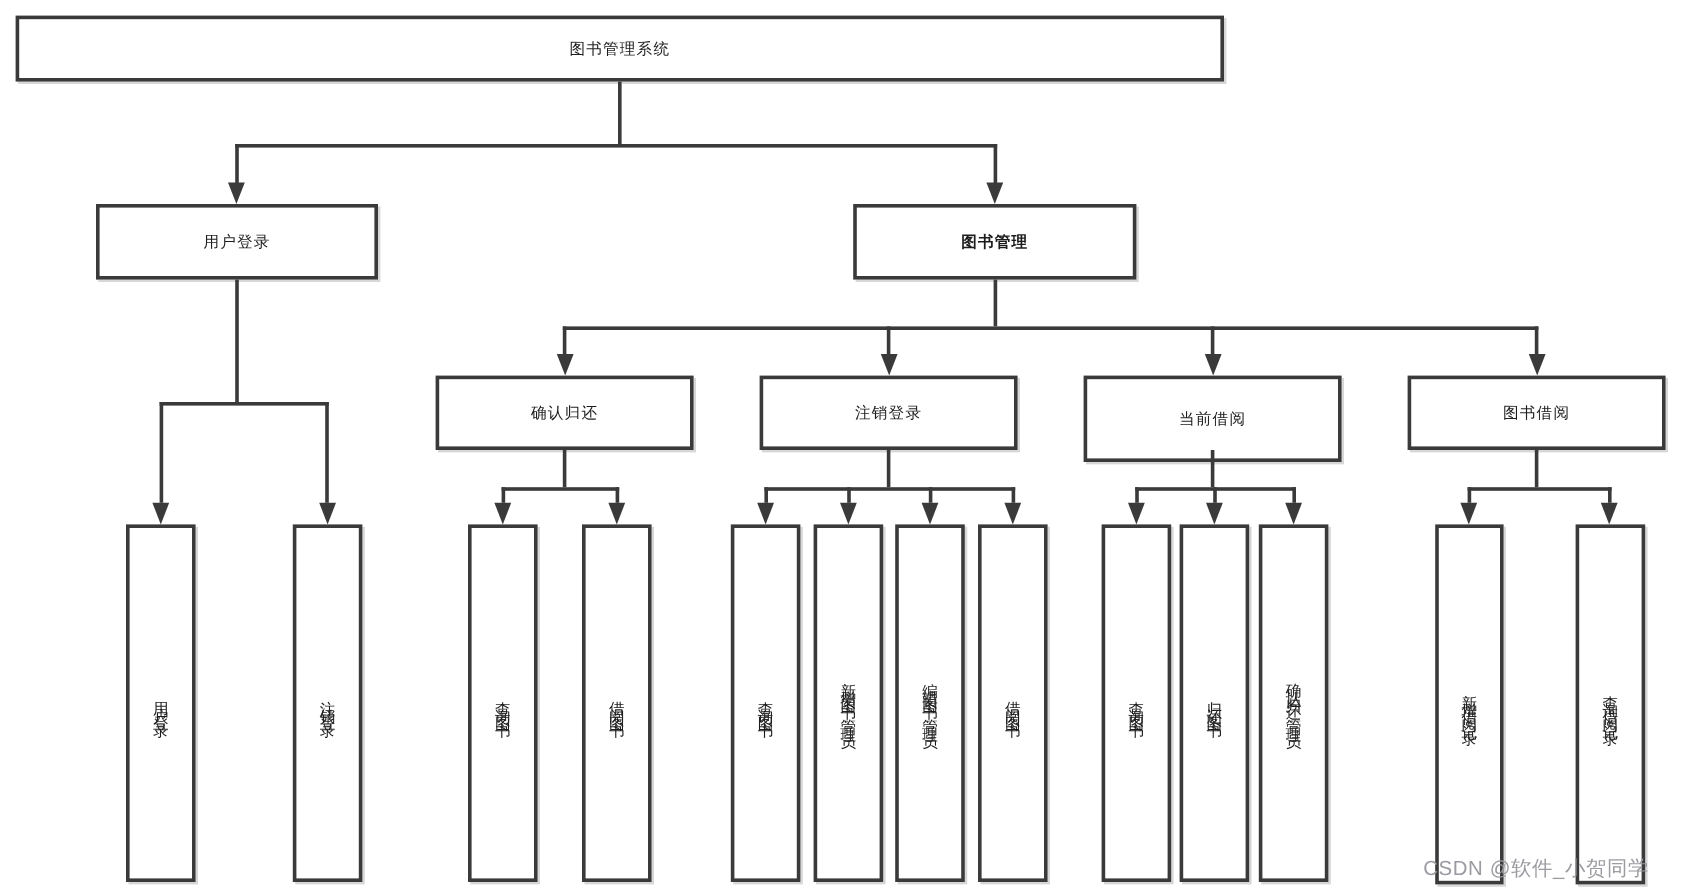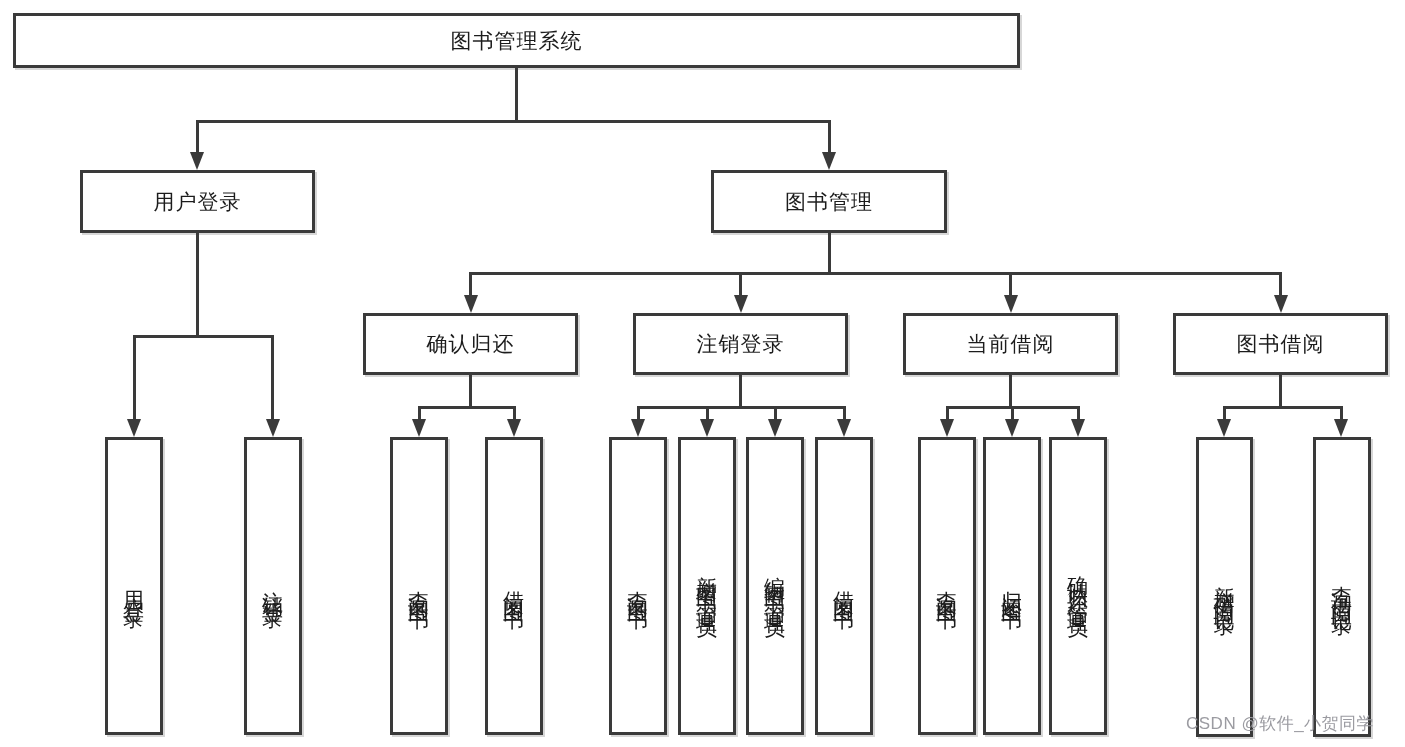--- a/index.html
+++ b/index.html
@@ -10,21 +10,21 @@
     font-family:"Liberation Sans","DejaVu Sans",sans-serif;
     overflow:hidden;
   }
   .box{
     position:absolute;
     background:#ffffff;
     border:3px solid #3a3a3a;
     box-sizing:border-box;
     display:flex;align-items:center;justify-content:center;
     color:#1c1c1c;
-    font-size:21px;
+    font-size:13px;
     letter-spacing:1px;
     box-shadow:2px 2px 0 rgba(140,140,140,0.35);
   }
   .leaf .vtext{
     writing-mode:vertical-rl;
     text-orientation:mixed;
     letter-spacing:6px;
     line-height:1;
     white-space:nowrap;
   }
@@ -60,21 +60,21 @@
   <div class="vline" style="left:515px;top:68px;height:53px;"></div>
   <div class="hline" style="left:196px;top:120px;width:635px;"></div>
   <div class="vline" style="left:196px;top:120px;height:33px;"></div>
   <div class="arrow" style="left:190px;top:152px;"></div>
   <div class="vline" style="left:828px;top:120px;height:33px;"></div>
   <div class="arrow" style="left:822px;top:152px;"></div>
 
   <div class="box" style="left:80px;top:170px;width:235px;height:63px;">
     <span>用户登录</span>
   </div>
-  <div class="box" style="left:711px;top:170px;width:236px;height:63px;">
+  <div class="box" style="left:711px;top:170px;width:236px;height:63px;font-weight:bold;">
     <span>图书管理</span>
   </div>
 
   <div class="vline" style="left:196px;top:233px;height:102px;"></div>
   <div class="hline" style="left:133px;top:335px;width:141px;"></div>
   <div class="vline" style="left:133px;top:335px;height:84px;"></div>
   <div class="arrow" style="left:127px;top:419px;"></div>
   <div class="vline" style="left:271px;top:335px;height:84px;"></div>
   <div class="arrow" style="left:266px;top:419px;"></div>
 
@@ -88,21 +88,21 @@
   <div class="arrow" style="left:1004px;top:295px;"></div>
   <div class="vline" style="left:1279px;top:272px;height:23px;"></div>
   <div class="arrow" style="left:1274px;top:295px;"></div>
 
   <div class="box" style="left:363px;top:313px;width:215px;height:62px;">
     <span>确认归还</span>
   </div>
   <div class="box" style="left:633px;top:313px;width:215px;height:62px;">
     <span>注销登录</span>
   </div>
-  <div class="box" style="left:903px;top:313px;width:215px;height:62px;text-align:center;">
+  <div class="box" style="left:903px;top:313px;width:215px;height:72px;text-align:center;">
     <span>当前借阅</span>
   </div>
   <div class="box" style="left:1173px;top:313px;width:215px;height:62px;">
     <span>图书借阅</span>
   </div>
 
   <div class="vline" style="left:469px;top:375px;height:31px;"></div>
   <div class="hline" style="left:418px;top:406px;width:98px;"></div>
   <div class="vline" style="left:418px;top:406px;height:13px;"></div>
   <div class="arrow" style="left:412px;top:419px;"></div>

